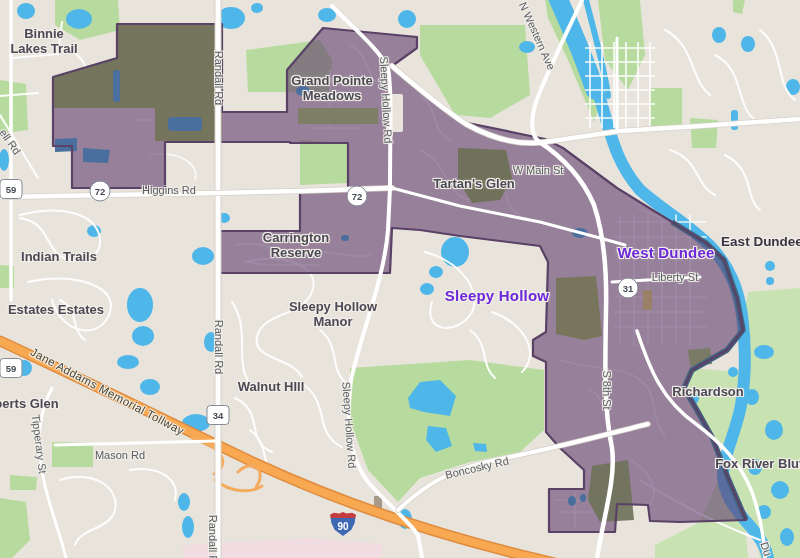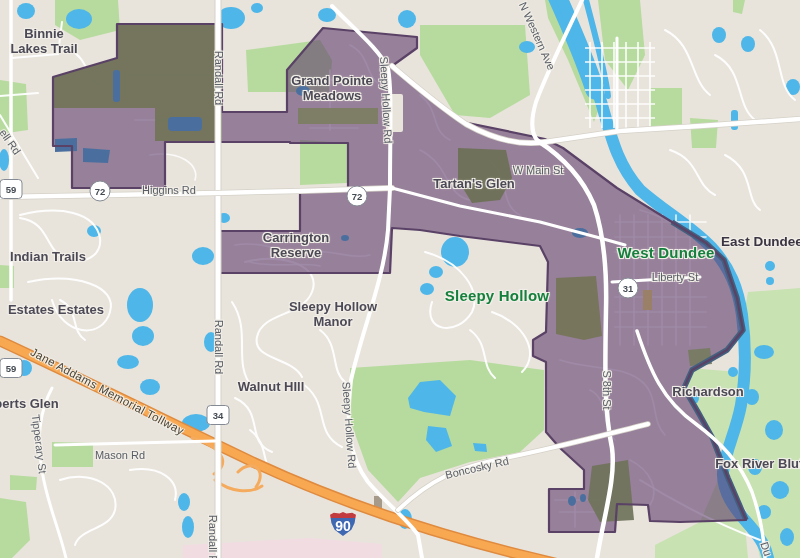--- a/index.html
+++ b/index.html
@@ -3,30 +3,30 @@
 <meta charset="utf-8">
 <style>
   html,body{margin:0;padding:0;background:#e8e4dc;}
   #map{position:relative;width:800px;height:558px;overflow:hidden;background:#e8e4dc;
        font-family:"Liberation Sans",sans-serif;cursor:grab;}
   #map svg{position:absolute;left:0;top:0;}
   .lbl{position:absolute;white-space:pre;text-align:center;line-height:1.15;
        transform:translate(-50%,-50%) rotate(var(--r,0deg));pointer-events:none;
        text-shadow:-1px -1px 0 #f2efe8,1px -1px 0 #f2efe8,-1px 1px 0 #f2efe8,1px 1px 0 #f2efe8,0 0 3px #f2efe8;}
   .lbl.place{font-size:13px;font-weight:700;color:#4c4956;}
-  .lbl.city{font-size:15px;font-weight:700;color:#15803d;letter-spacing:.2px;}
+  .lbl.city{font-size:15px;font-weight:700;color:#6d28d9;letter-spacing:.2px;}
   .lbl.town{font-size:13.5px;font-weight:600;color:#3a3443;}
   .lbl.road{font-size:11px;font-weight:400;color:#585d65;}
   .lbl.toll{font-size:11.5px;font-weight:500;color:#4c4638;letter-spacing:.4px;}
   .sh{position:absolute;display:flex;align-items:center;justify-content:center;
       transform:translate(-50%,-50%);background:#fff;border:1.6px solid #858b94;
       font-size:9.5px;font-weight:700;color:#454b53;box-sizing:border-box;pointer-events:none;}
   .sh.circle{width:21px;height:21px;border-radius:50%;}
   .sh.square{width:23px;height:20px;border-radius:4px;}
-  .sh.interstate{width:27px;height:24px;border:none;border-radius:0;color:#fff;font-size:14px;
+  .sh.interstate{width:27px;height:24px;border:none;border-radius:0;color:#fff;font-size:10px;
       padding-top:4px;background:linear-gradient(180deg,#c23b3f 0,#c23b3f 6px,#3f68b2 6px);
       clip-path:polygon(50% 0%,63% 6%,84% 3%,98% 11%,93% 46%,81% 74%,50% 100%,19% 74%,7% 46%,2% 11%,16% 3%,37% 6%);}
 </style>
 </head>
 <body>
 
 <div id="map">
 <svg width="800" height="558" viewBox="0 0 800 558">
 
   <rect x="0" y="0" width="800" height="558" fill="#e8e4dc"></rect>
@@ -247,21 +247,21 @@
 </svg>
 
 <div id="labels">
       <div class="lbl place" style="left: 44px; top: 42px; --r: 0deg;">Binnie
 Lakes Trail</div>
       <div class="lbl place" style="left: 332px; top: 89px; --r: 0deg;">Grand Pointe
 Meadows</div>
       <div class="lbl place" style="left: 474px; top: 184px; --r: 0deg;">Tartan's Glen</div>
       <div class="lbl place" style="left: 296px; top: 246px; --r: 0deg;">Carrington
 Reserve</div>
-      <div class="lbl place" style="left: 48px; top: 257px; text-align: center; --r: 0deg;">Indian Trails</div>
+      <div class="lbl place" style="left: 59px; top: 257px; text-align: center; --r: 0deg;">Indian Trails</div>
       <div class="lbl place" style="left: 56px; top: 310px; --r: 0deg;">Estates Estates</div>
       <div class="lbl place" style="left: 333px; top: 315px; --r: 0deg;">Sleepy Hollow
 Manor</div>
       <div class="lbl place" style="left: 271px; top: 387px; --r: 0deg;">Walnut HIll</div>
       <div class="lbl place" style="left: 20px; top: 404px; --r: 0deg;">Alberts Glen</div>
       <div class="lbl place" style="left: 708px; top: 392px; text-align: center; --r: 0deg;">Richardson</div>
       <div class="lbl place" style="left: 765px; top: 464px; --r: 0deg;">Fox River Bluffs</div>
       <div class="lbl city" style="left: 666px; top: 253px; --r: 0deg;">West Dundee</div>
       <div class="lbl city" style="left: 497px; top: 296px; --r: 0deg;">Sleepy Hollow</div>
       <div class="lbl town" style="left: 762px; top: 242px; --r: 0deg;">East Dundee</div>

